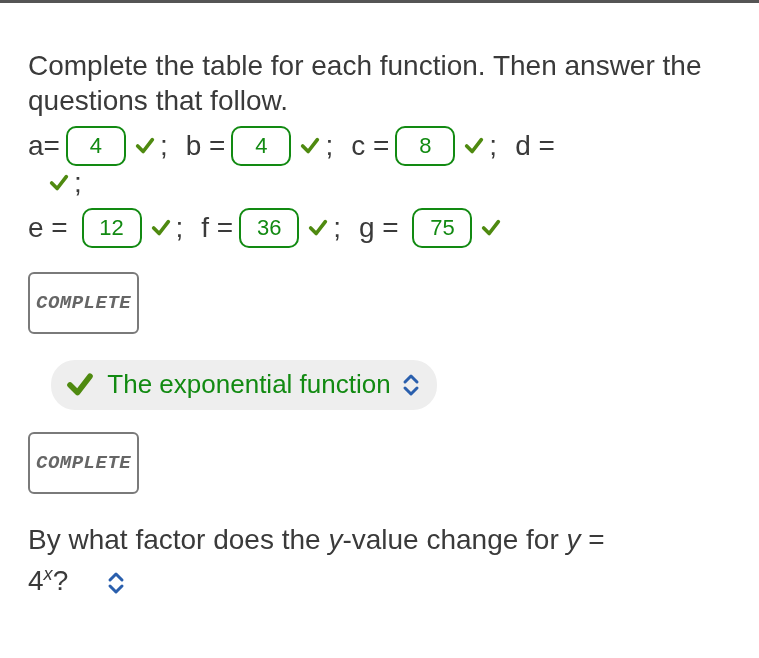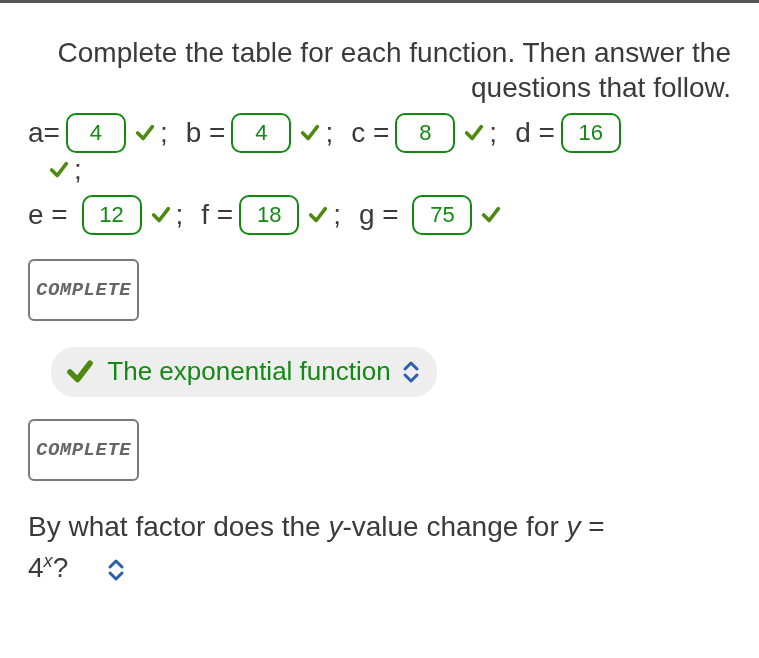--- a/index.html
+++ b/index.html
@@ -11,23 +11,22 @@
   }
   .page {
     width: 759px;
     box-sizing: border-box;
     padding: 28px 28px 28px 28px;
     border-top: 3px solid #555;
   }
   .prompt {
     font-size: 28px;
     line-height: 1.25;
-    margin: 4px 0 6px 0;
-    color: #3a3a3a;
-    text-align: right;
+    margin: 17px 0 6px 0;
+    color: #3a3a3a;
   }
   .row {
     display: flex;
     flex-wrap: wrap;
     align-items: center;
     font-size: 28px;
     line-height: 1.6;
     color: #3a3a3a;
     gap: 0;
   }
@@ -172,21 +171,20 @@
         <svg viewBox="0 0 24 24">
             <path d="M4 12 L10 18 L20 5" fill="none" stroke="#4f8a10" stroke-width="4" stroke-linecap="round" stroke-linejoin="round"></path>
           </svg>
       </span>
       <span class="semi">;</span>
     </span>
 
     <span class="item">
       <span>d</span>
         <span>&nbsp;=</span>
-      <span class="input-box">16</span>
     </span>
   </div>
 
   
   <div class="row" style="margin-top:-8px;">
     <span class="item" style="margin-left:18px;">
       <span class="check">
         <svg viewBox="0 0 24 24">
             <path d="M4 12 L10 18 L20 5" fill="none" stroke="#4f8a10" stroke-width="4" stroke-linecap="round" stroke-linejoin="round"></path>
           </svg>
@@ -205,21 +203,21 @@
         <svg viewBox="0 0 24 24">
             <path d="M4 12 L10 18 L20 5" fill="none" stroke="#4f8a10" stroke-width="4" stroke-linecap="round" stroke-linejoin="round"></path>
           </svg>
       </span>
       <span class="semi">;</span>
     </span>
 
     <span class="item">
       <span>f</span>
         <span>&nbsp;=</span>
-      <span class="input-box">18</span>
+      <span class="input-box">36</span>
       <span class="check">
         <svg viewBox="0 0 24 24">
             <path d="M4 12 L10 18 L20 5" fill="none" stroke="#4f8a10" stroke-width="4" stroke-linecap="round" stroke-linejoin="round"></path>
           </svg>
       </span>
       <span class="semi">;</span>
     </span>
 
     <span class="item">
       <span>g</span>

